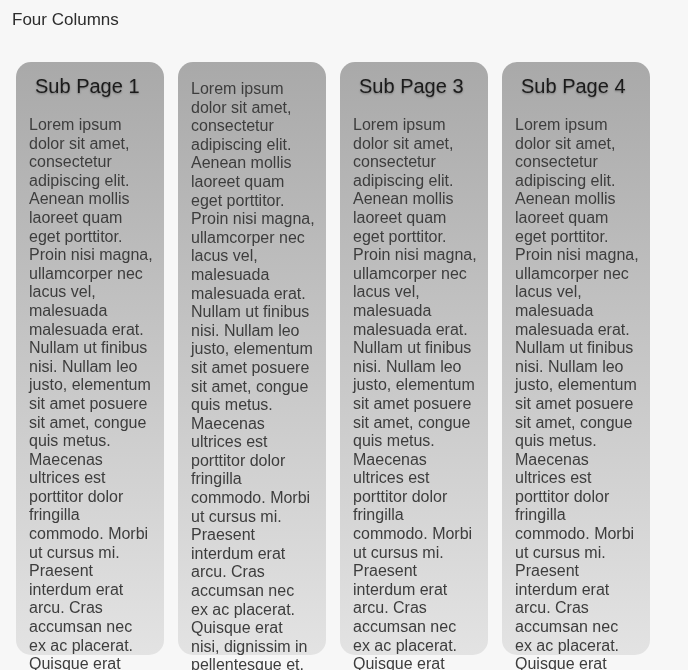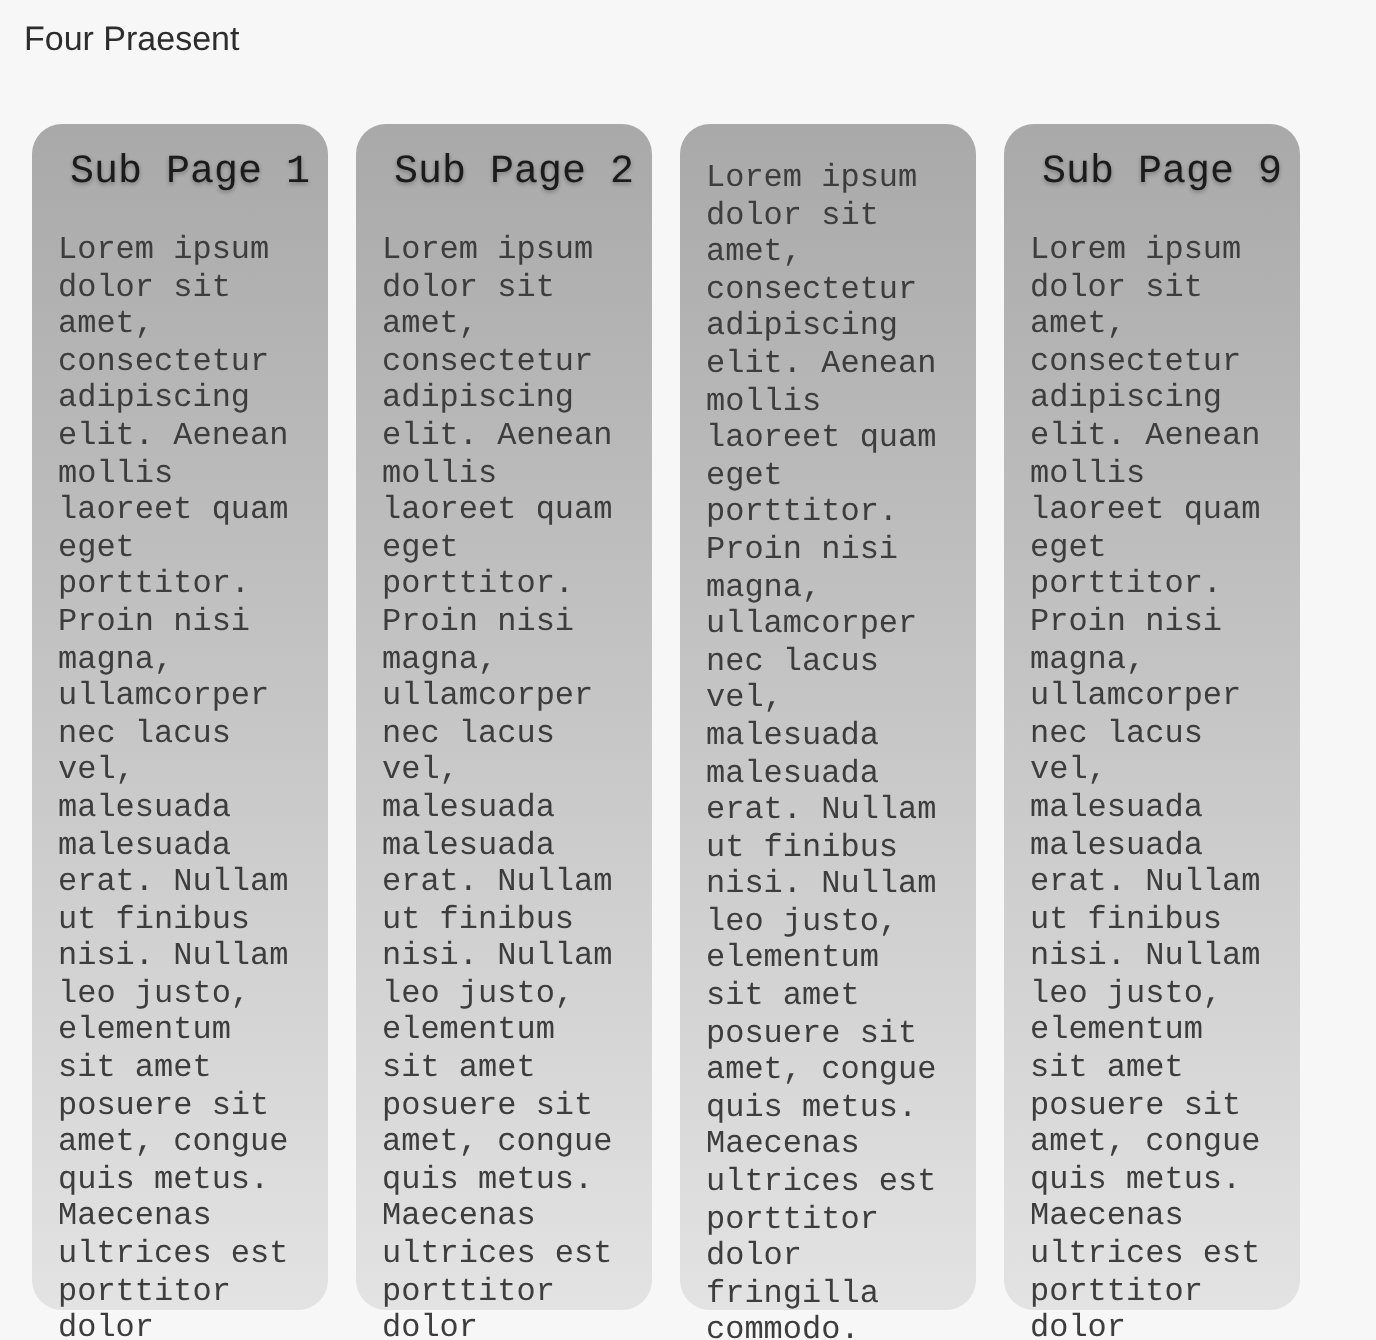--- a/index.html
+++ b/index.html
@@ -13,21 +13,20 @@
     margin: 9px 0 0 12px;
     font-size: 17px;
     line-height: 21px;
     font-weight: 400;
     color: #2d2d2d;
   }
   .columns {
     display: flex;
     gap: 14px;
     margin: 32px 0 0 16px;
-    font-family: Liberation Mono, monospace;
   }
   .card {
     width: 148px;
     height: 593px;
     border-radius: 15px;
     background: linear-gradient(to bottom, #a9a9a9 0%, #e3e3e3 100%);
     display: flex;
     flex-direction: column;
     flex: 0 0 auto;
   }
@@ -54,40 +53,40 @@
     font-size: 13px;
     font-style: italic;
     color: #0f0fd6;
     text-decoration: none;
     cursor: pointer;
   }
 </style>
 </head>
 <body>
 
-<h1 class="page-title">Four Praesent</h1>
+<h1 class="page-title">Four Columns</h1>
 
 <main class="columns">
 
   <section class="card">
     <h2 class="card-title">Sub Page 1</h2>
     <p class="card-body">Lorem ipsum dolor sit amet, consectetur adipiscing elit. Aenean mollis laoreet quam eget porttitor. Proin nisi magna, ullamcorper nec lacus vel, malesuada malesuada erat. Nullam ut finibus nisi. Nullam leo justo, elementum sit amet posuere sit amet, congue quis metus. Maecenas ultrices est porttitor dolor fringilla commodo. Morbi ut cursus mi. Praesent interdum erat arcu. Cras accumsan nec ex ac placerat. Quisque erat nisi, dignissim in pellentesque et, convallis ut mauris. Nullam efficitur lorem imperdiet.</p>
     <a class="read-more">Read more ...</a>
   </section>
 
   <section class="card">
-    <h2 class="card-title">Sub Page 2</h2>
     <p class="card-body">Lorem ipsum dolor sit amet, consectetur adipiscing elit. Aenean mollis laoreet quam eget porttitor. Proin nisi magna, ullamcorper nec lacus vel, malesuada malesuada erat. Nullam ut finibus nisi. Nullam leo justo, elementum sit amet posuere sit amet, congue quis metus. Maecenas ultrices est porttitor dolor fringilla commodo. Morbi ut cursus mi. Praesent interdum erat arcu. Cras accumsan nec ex ac placerat. Quisque erat nisi, dignissim in pellentesque et, convallis ut mauris. Nullam efficitur lorem imperdiet.</p>
     <a class="read-more">Read more ...</a>
   </section>
 
   <section class="card">
+    <h2 class="card-title">Sub Page 3</h2>
     <p class="card-body">Lorem ipsum dolor sit amet, consectetur adipiscing elit. Aenean mollis laoreet quam eget porttitor. Proin nisi magna, ullamcorper nec lacus vel, malesuada malesuada erat. Nullam ut finibus nisi. Nullam leo justo, elementum sit amet posuere sit amet, congue quis metus. Maecenas ultrices est porttitor dolor fringilla commodo. Morbi ut cursus mi. Praesent interdum erat arcu. Cras accumsan nec ex ac placerat. Quisque erat nisi, dignissim in pellentesque et, convallis ut mauris. Nullam efficitur lorem imperdiet.</p>
     <a class="read-more">Read more ...</a>
   </section>
 
   <section class="card">
-    <h2 class="card-title">Sub Page 9</h2>
+    <h2 class="card-title">Sub Page 4</h2>
     <p class="card-body">Lorem ipsum dolor sit amet, consectetur adipiscing elit. Aenean mollis laoreet quam eget porttitor. Proin nisi magna, ullamcorper nec lacus vel, malesuada malesuada erat. Nullam ut finibus nisi. Nullam leo justo, elementum sit amet posuere sit amet, congue quis metus. Maecenas ultrices est porttitor dolor fringilla commodo. Morbi ut cursus mi. Praesent interdum erat arcu. Cras accumsan nec ex ac placerat. Quisque erat nisi, dignissim in pellentesque et, convallis ut mauris. Nullam efficitur lorem imperdiet.</p>
     <a class="read-more">Read more ...</a>
   </section>
 
 </main>
 
 </body></html>

